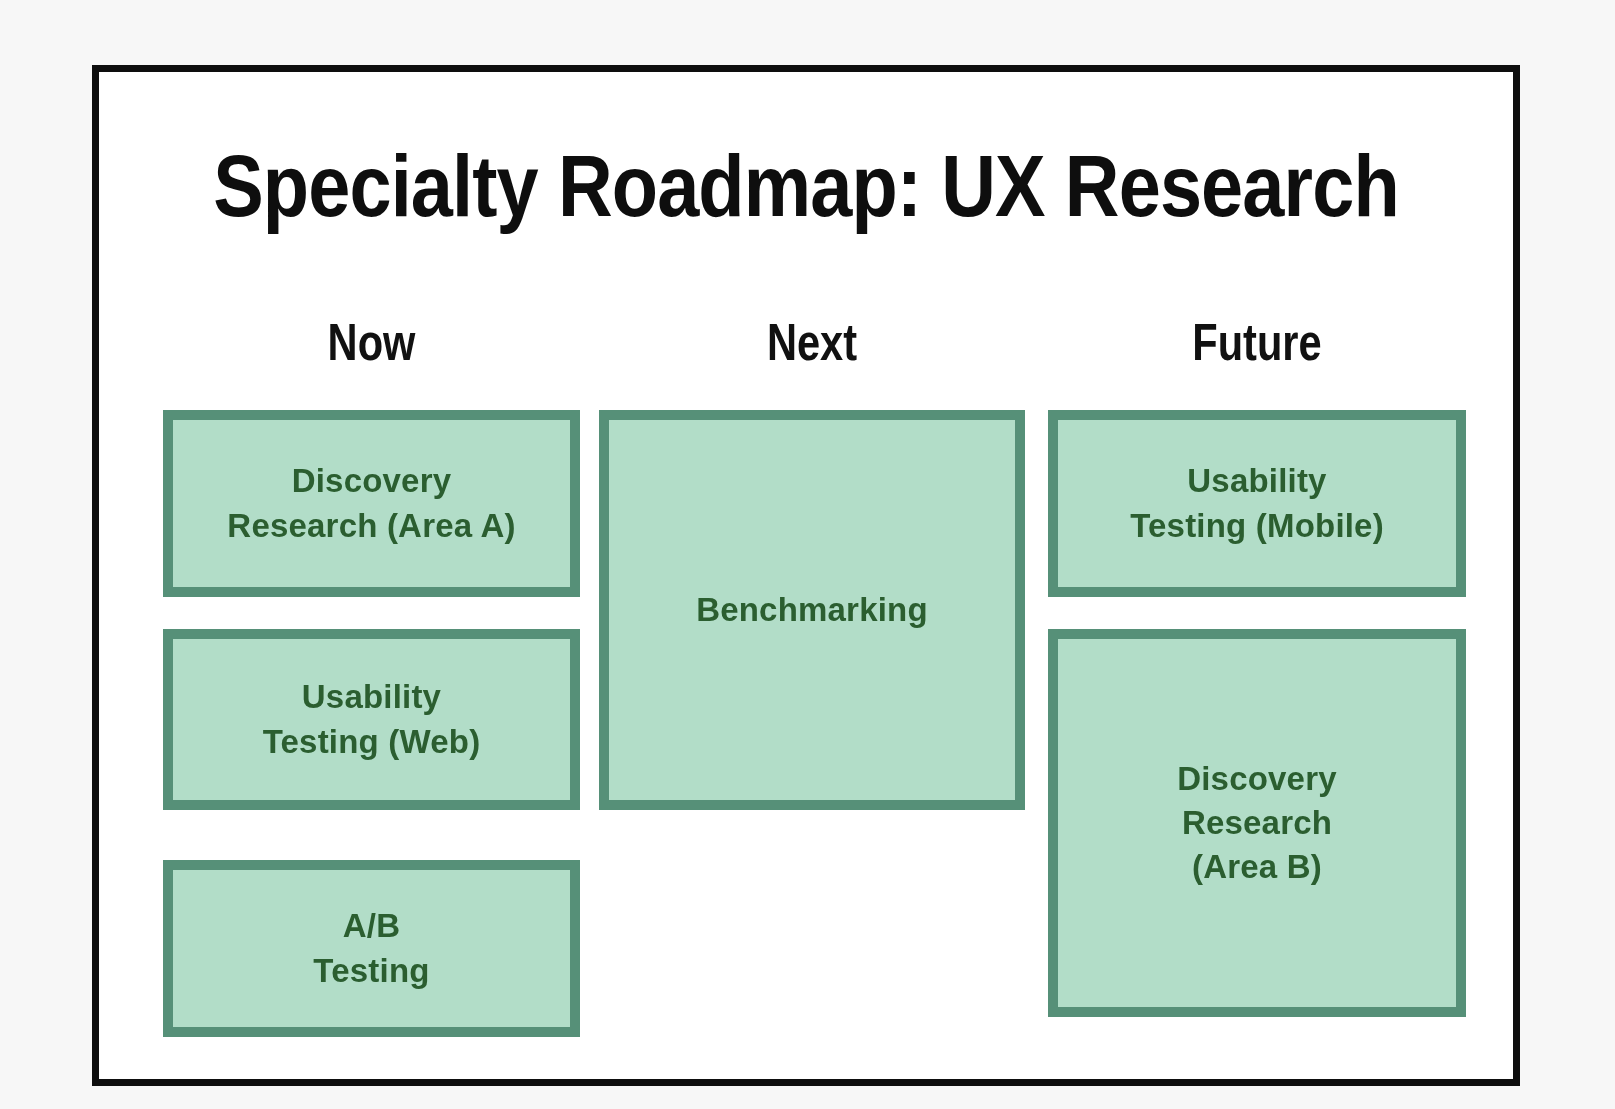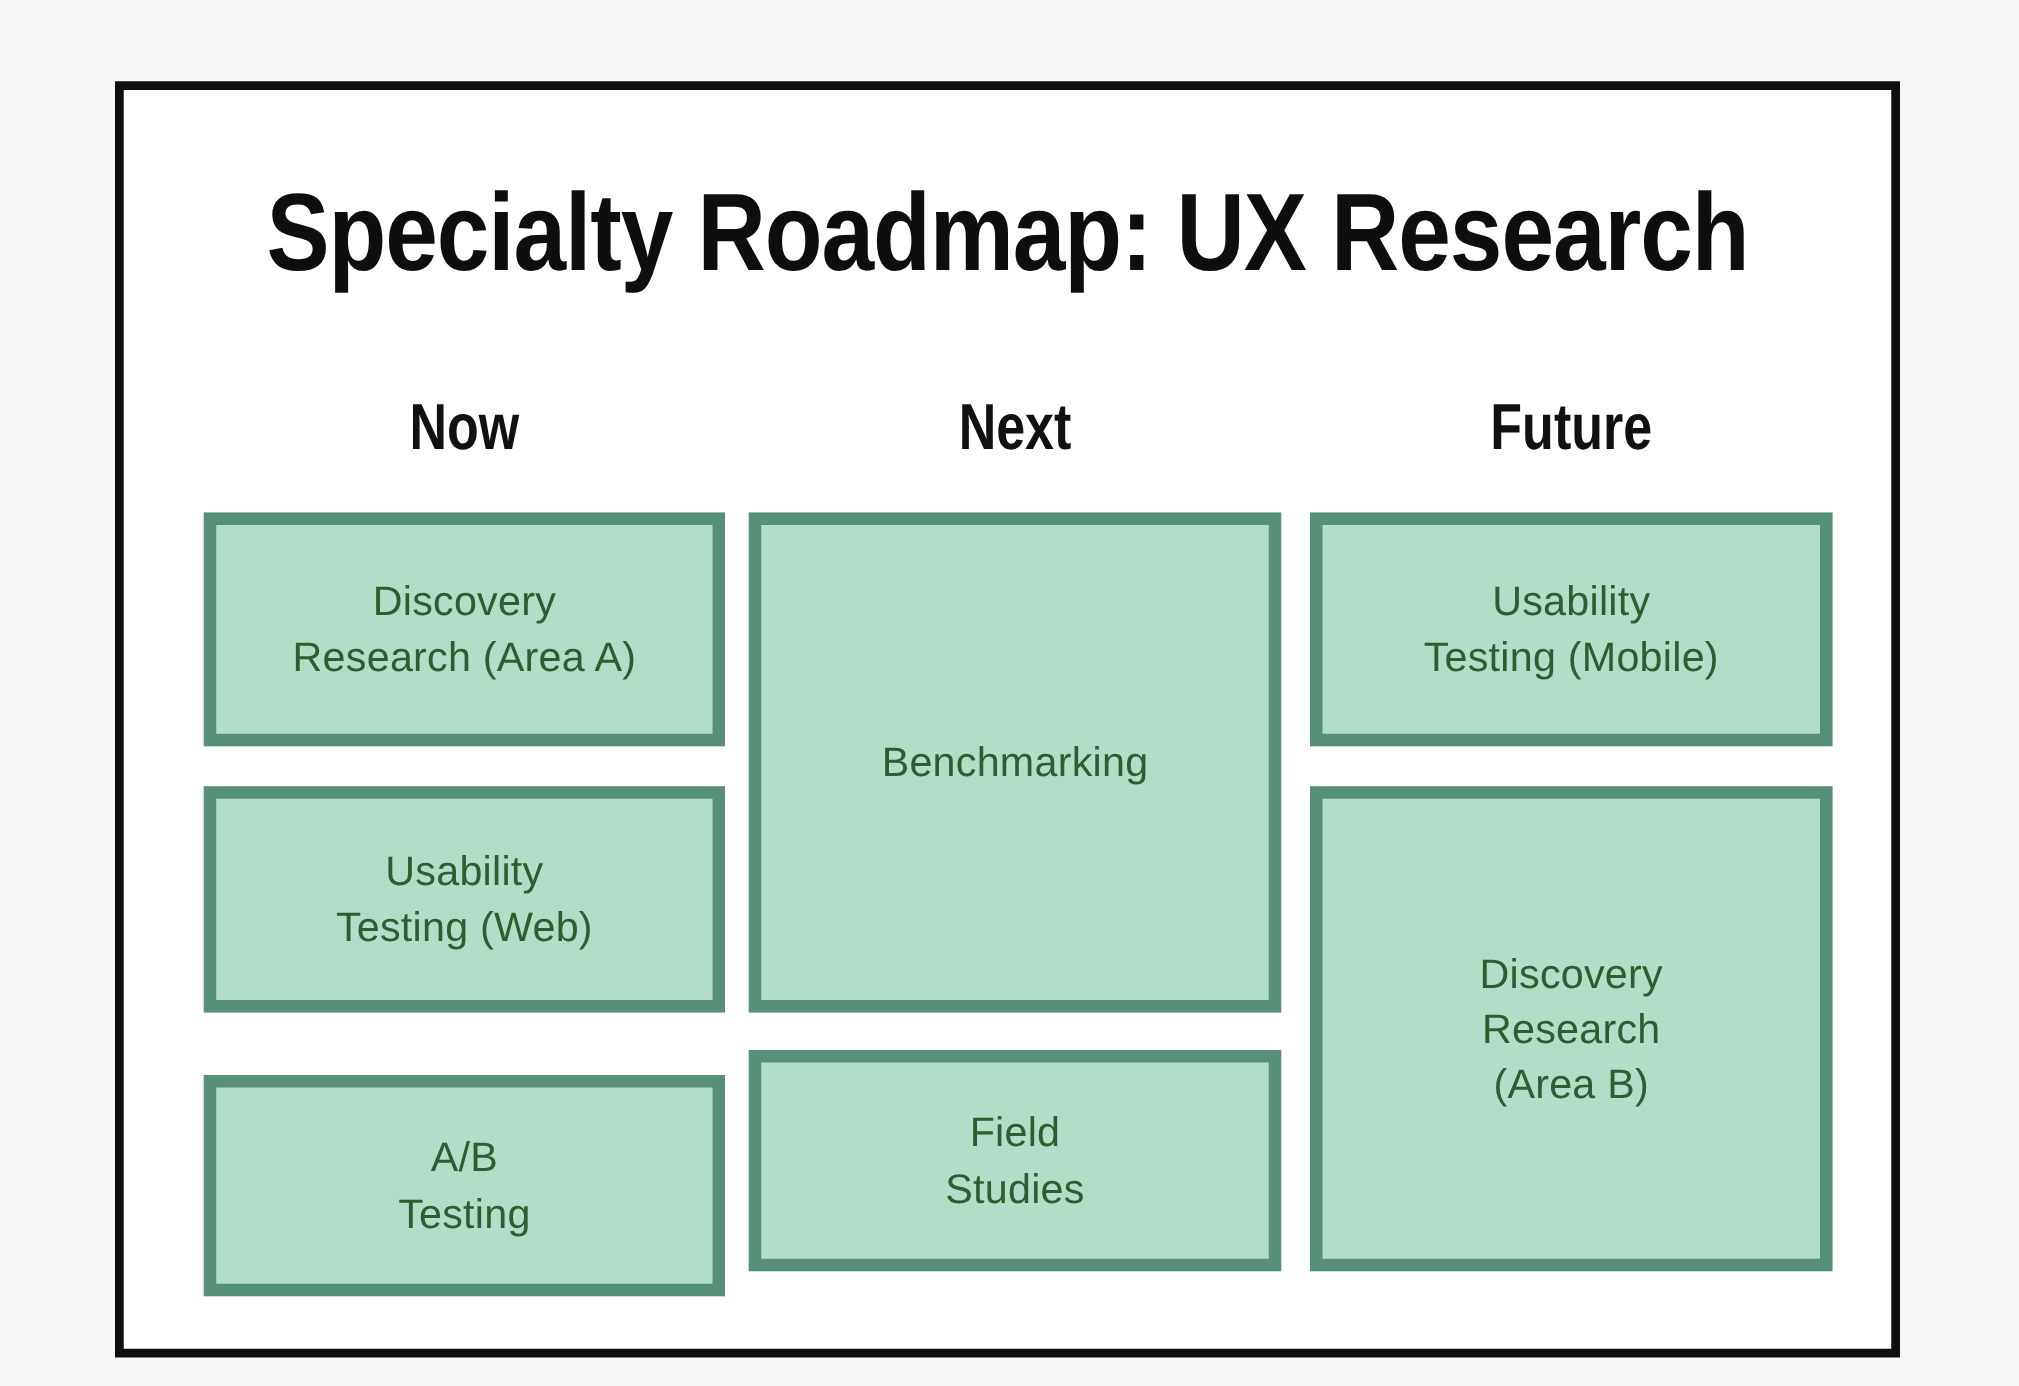--- a/index.html
+++ b/index.html
@@ -60,21 +60,21 @@
     background:#b2ddc8;
     border:10px solid #569078;
     display:flex;
     align-items:center;
     justify-content:center;
   }
   .rbox .lbl{
     white-space:pre-line;
     text-align:center;
     font-size:33px;
-    font-weight:400;
+    font-weight:700;
     color:#2b5e30;
     line-height:1.34;
     letter-spacing:0.2px;
   }
   
   .b-now-1{ left:64px;  top:338px; width:417px; height:187px; }
   .b-now-2{ left:64px;  top:557px; width:417px; height:181px; }
   .b-now-3{ left:64px;  top:768px; width:417px; height:177px;margin-top:20px; }
   
   .b-next-1{ left:500px; top:338px; width:426px; height:400px; }
@@ -104,24 +104,20 @@
 Testing (Web)</span>
     </div>
     <div class="rbox b-now-3">
       <span class="lbl">A/B
 Testing</span>
     </div>
 
     <div class="rbox b-next-1">
       <span class="lbl">Benchmarking</span>
     </div>
-    <div class="rbox b-next-2">
-      <span class="lbl">Field
-Studies</span>
-    </div>
 
     <div class="rbox b-future-1">
       <span class="lbl">Usability
 Testing (Mobile)</span>
     </div>
     <div class="rbox b-future-2">
       <span class="lbl">Discovery
 Research
 (Area B)</span>
     </div>

